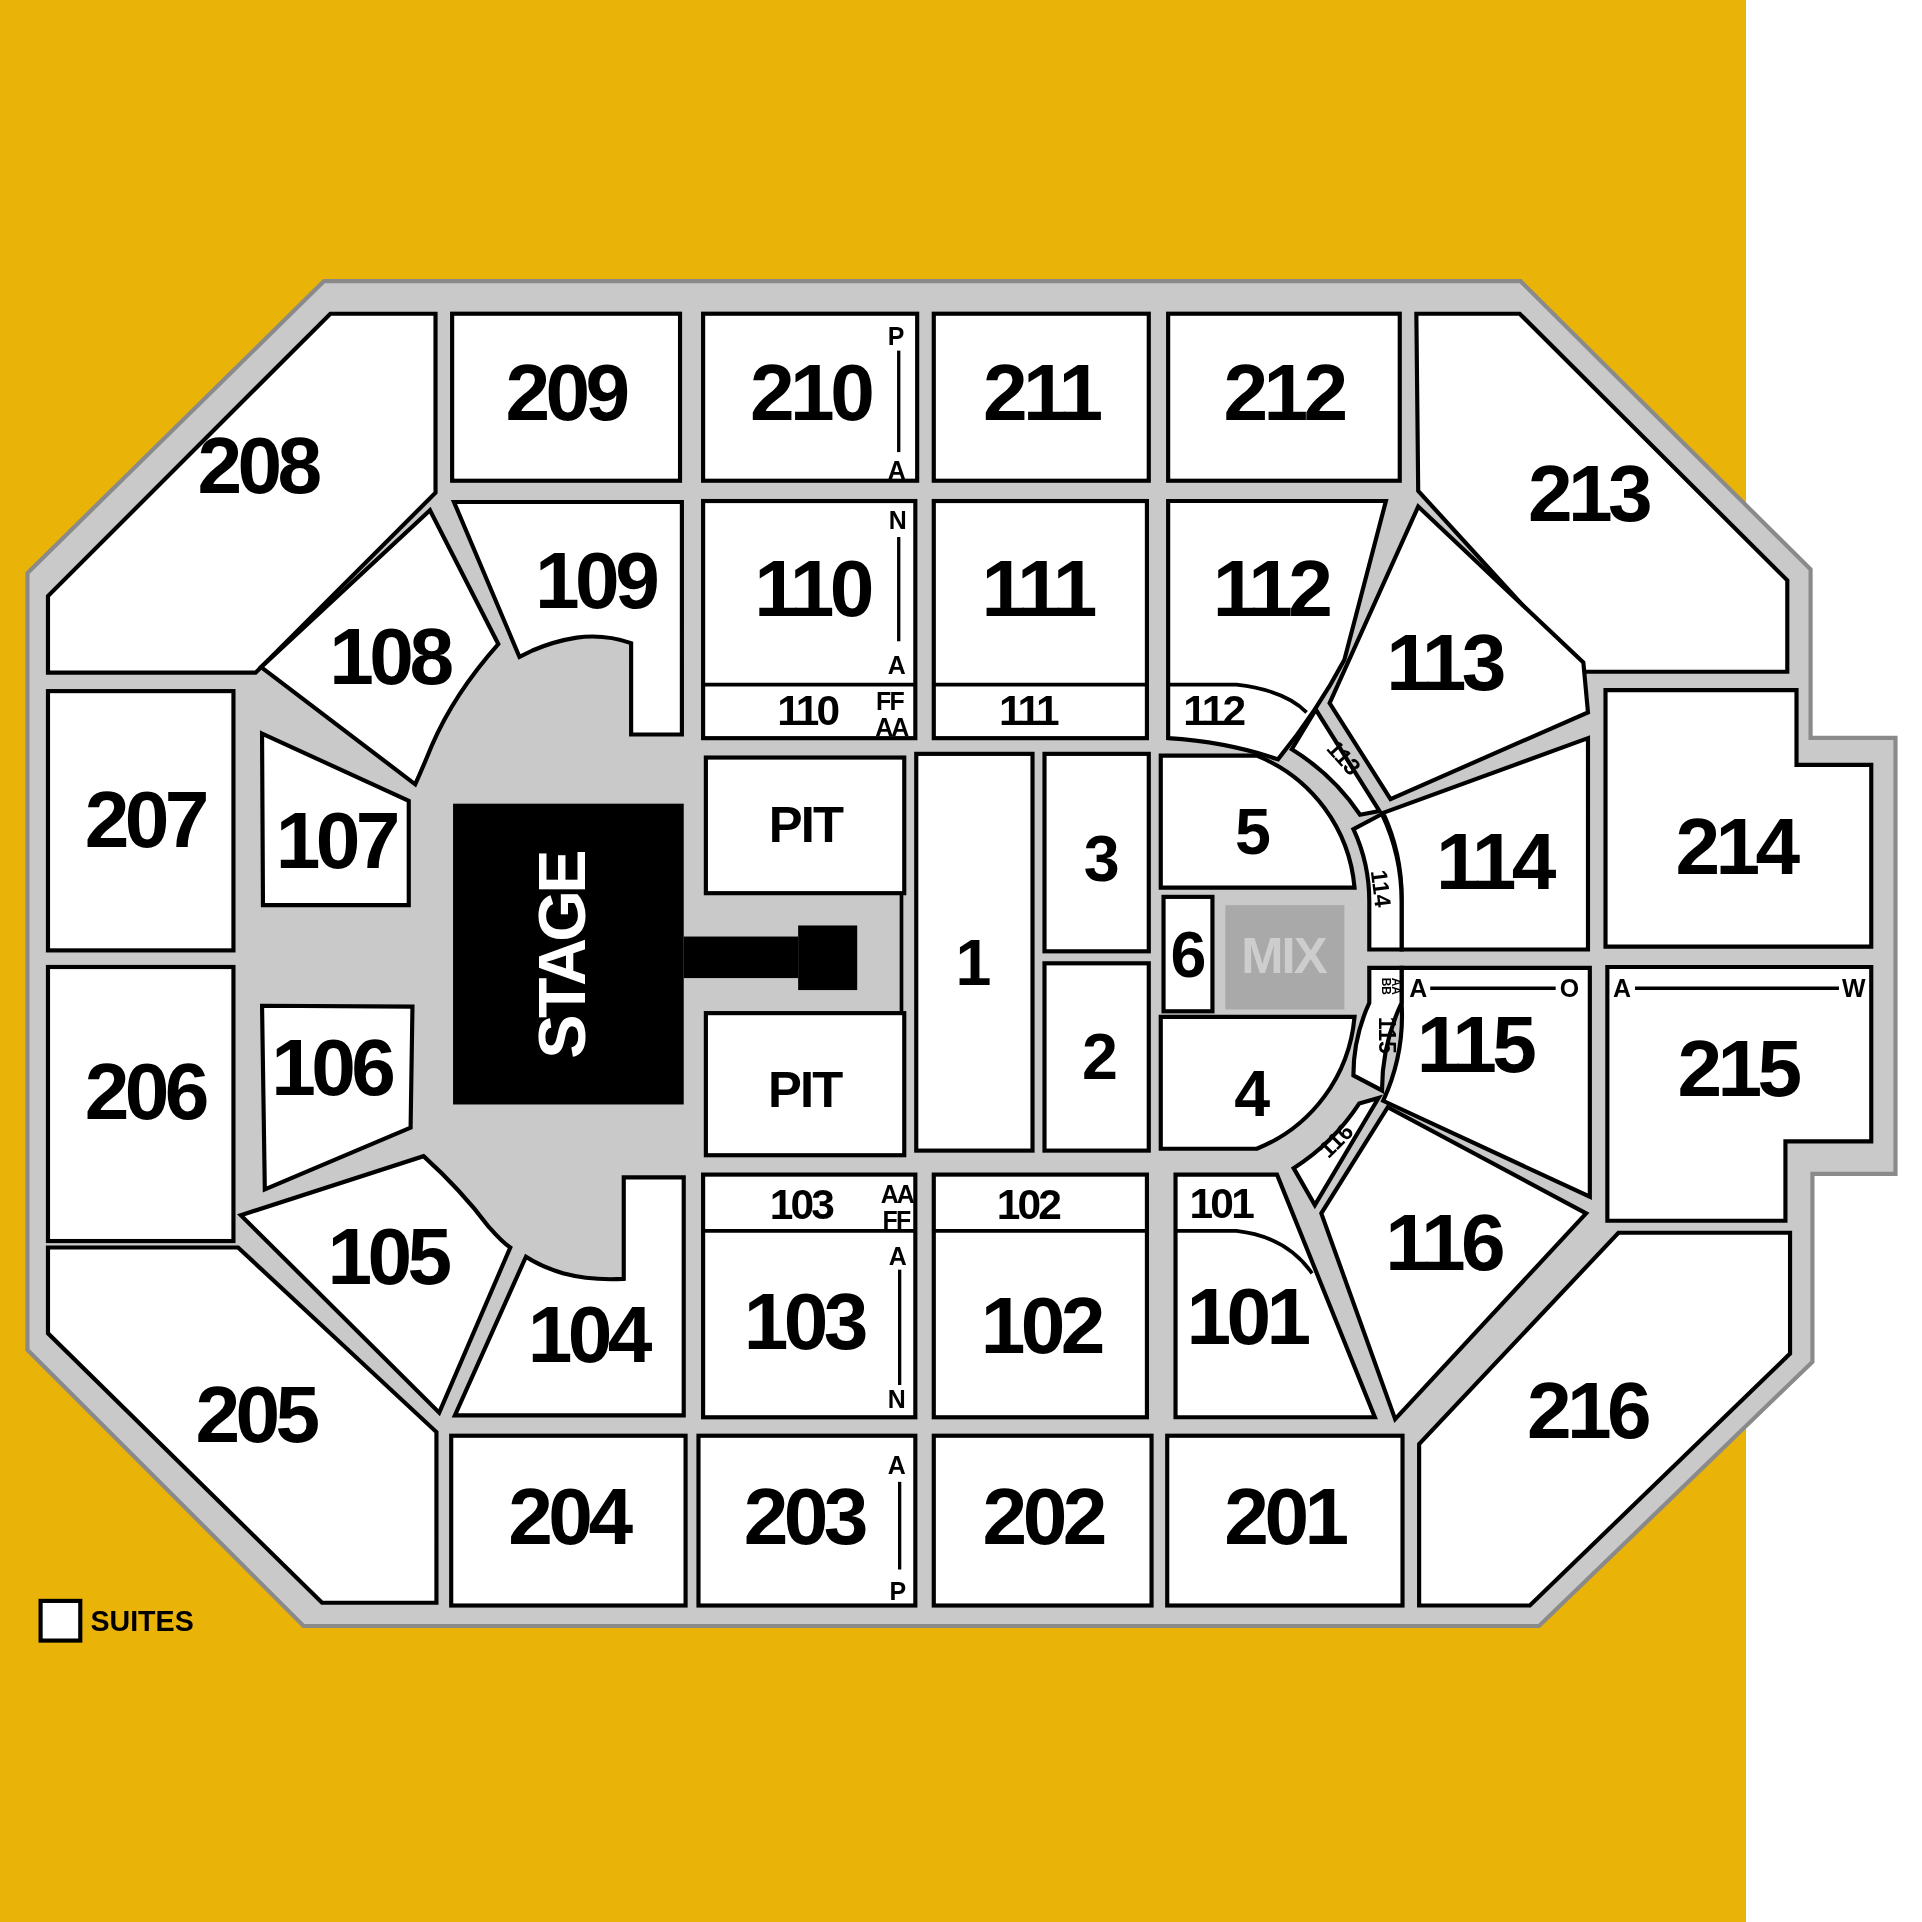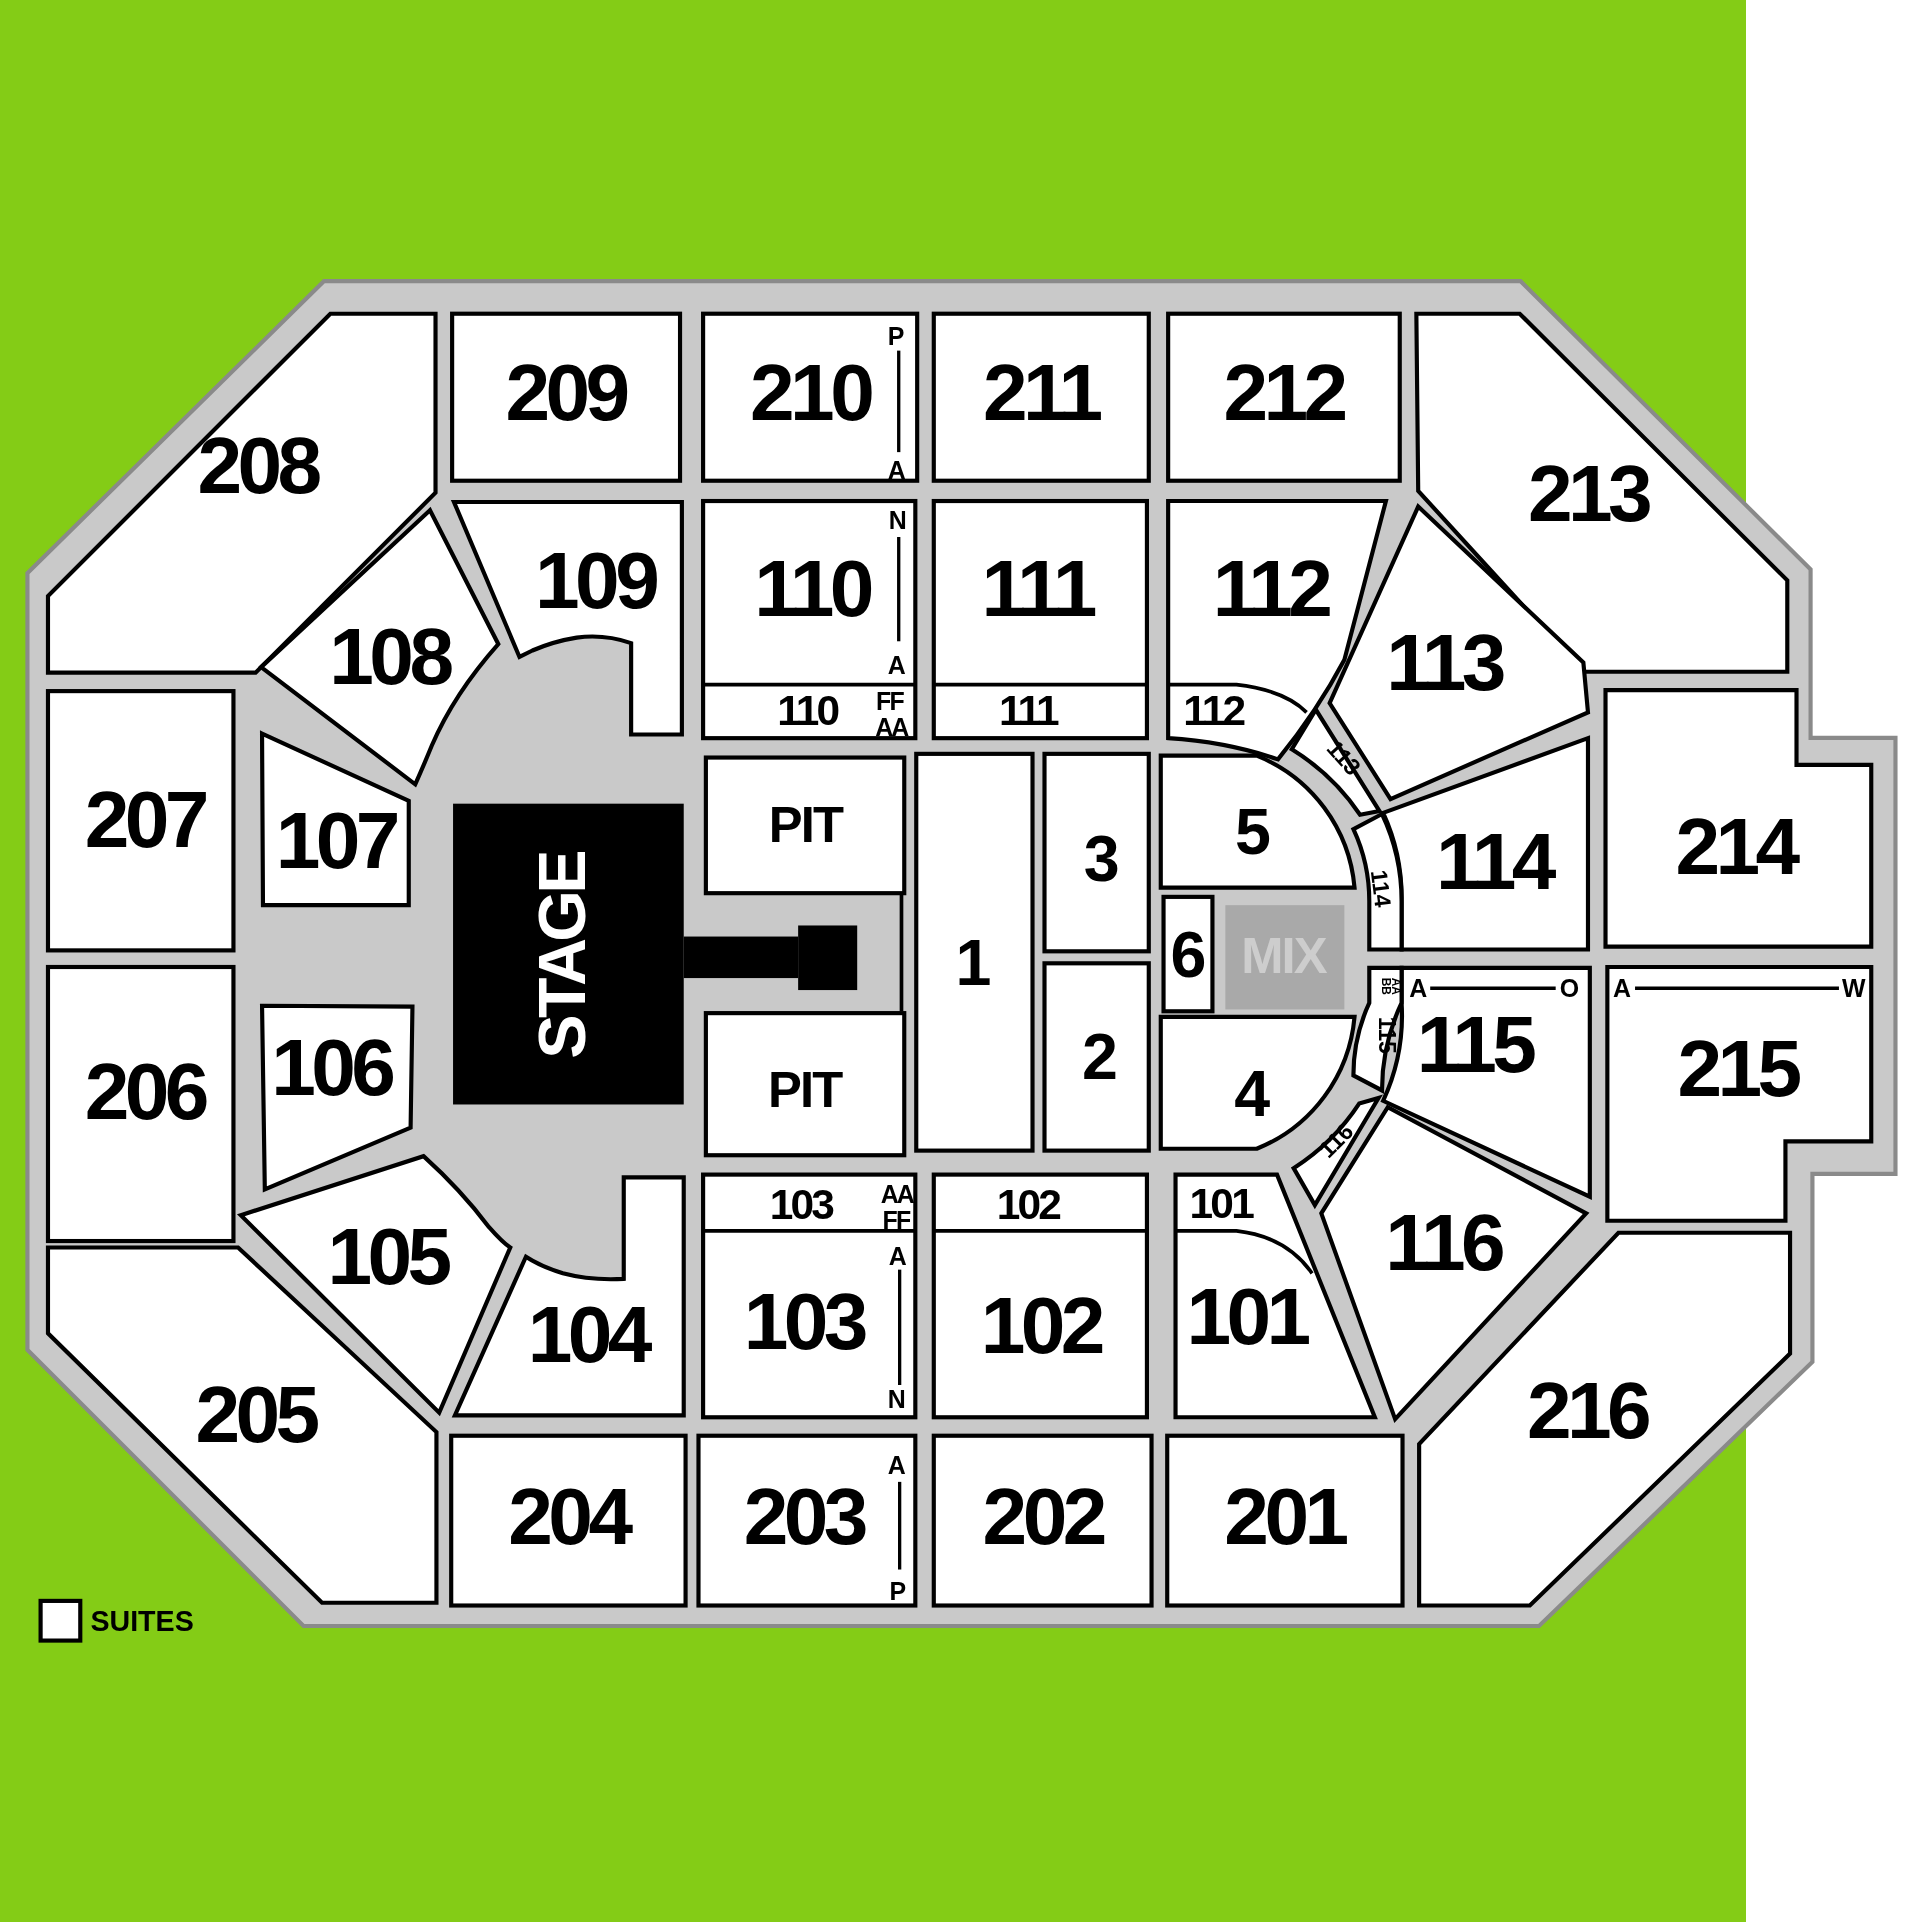--- a/index.html
+++ b/index.html
@@ -1,16 +1,16 @@
 <!DOCTYPE html>
 <html style="font-size:14.8px"><head>
 <meta charset="utf-8">
 <style>
   html,body{margin:0;padding:0;background:#ffffff;}
-  .wrap{width:1746px;height:1922px;position:relative;background:#84cc16;}
+  .wrap{width:1746px;height:1922px;position:relative;background:#eab308;}
   text{font-family:"Liberation Sans",sans-serif;font-weight:bold;}
 </style>
 </head>
 <body>
 <div class="wrap">
 <svg width="1922" height="1922" viewBox="0 0 2083 2083">
 
   <g id="octagon">
     <path d="M 352,307 L 1647,307 L 1960,618 L 1960,802 L 2052,802 L 2052,1270 L 1962,1270 L 1962,1475 L 1667,1760 L 330,1760 L 32,1462 L 32,622 Z" fill="none" stroke="#8a8a8a" stroke-width="9"></path>
     <path d="M 352,307 L 1647,307 L 1960,618 L 1960,802 L 2052,802 L 2052,1270 L 1962,1270 L 1962,1475 L 1667,1760 L 330,1760 L 32,1462 L 32,622 Z" fill="#c9c9c9" stroke="none"></path>

